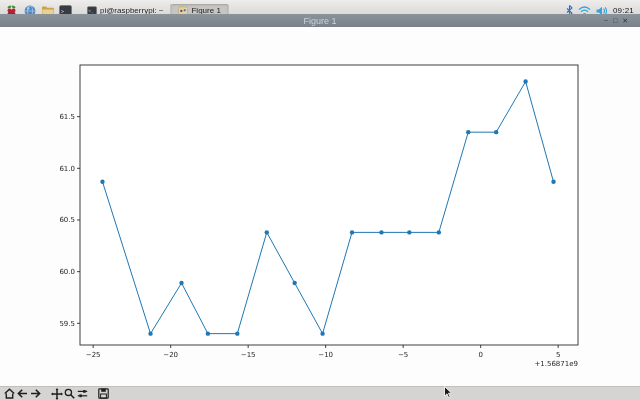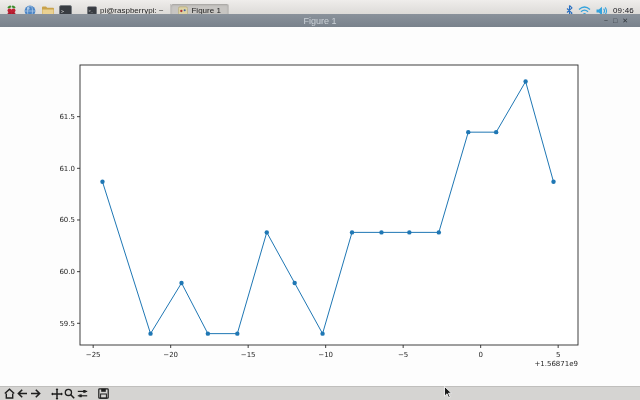--- a/index.html
+++ b/index.html
@@ -104,21 +104,21 @@
       </svg>
       <svg width="13" height="10" viewBox="0 0 13 10">
         <path d="M1 3.4 Q6.5 -1.4 12 3.4" fill="none" stroke="#35a3dd" stroke-width="1.3"></path>
         <path d="M3 5.7 Q6.5 2.7 10 5.7" fill="none" stroke="#35a3dd" stroke-width="1.3"></path>
         <circle cx="6.5" cy="8.3" r="1.4" fill="#35a3dd"></circle>
       </svg>
       <svg width="12" height="10" viewBox="0 0 12 10">
         <polygon points="0.5,3.4 2.8,3.4 6,0.8 6,9.2 2.8,6.6 0.5,6.6" fill="#35a3dd"></polygon>
         <path d="M7.6 2.6 Q9.4 5 7.6 7.4 M9.2 1.4 Q11.8 5 9.2 8.6" fill="none" stroke="#35a3dd" stroke-width="1.1"></path>
       </svg>
-      <span class="clock">09:46</span>
+      <span class="clock">09:21</span>
     </div>
   </div>
 
   <div id="titlebar">
     <span class="title">Figure 1</span>
     <span class="controls">
       <span>−</span>
       <span>□</span>
       <span>✕</span>
     </span>

